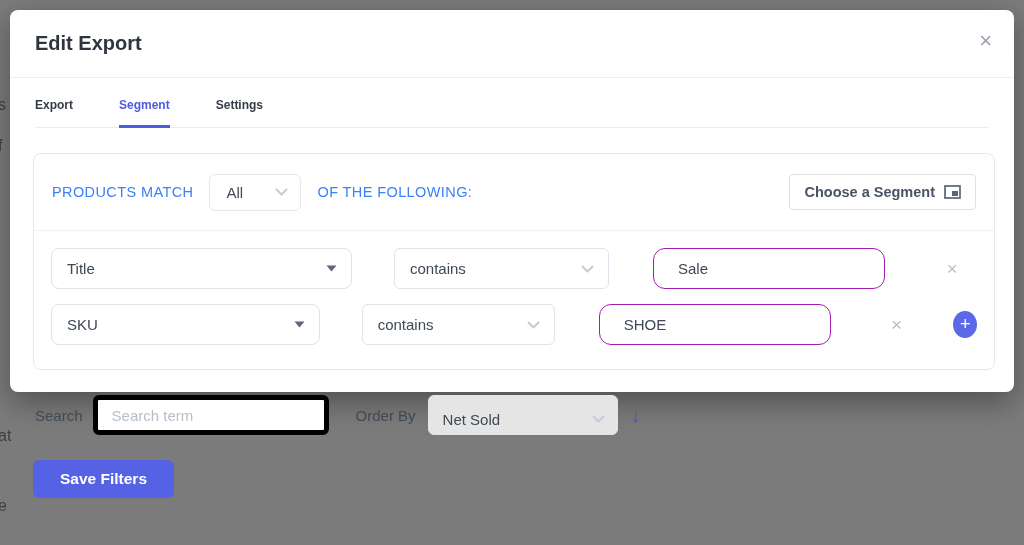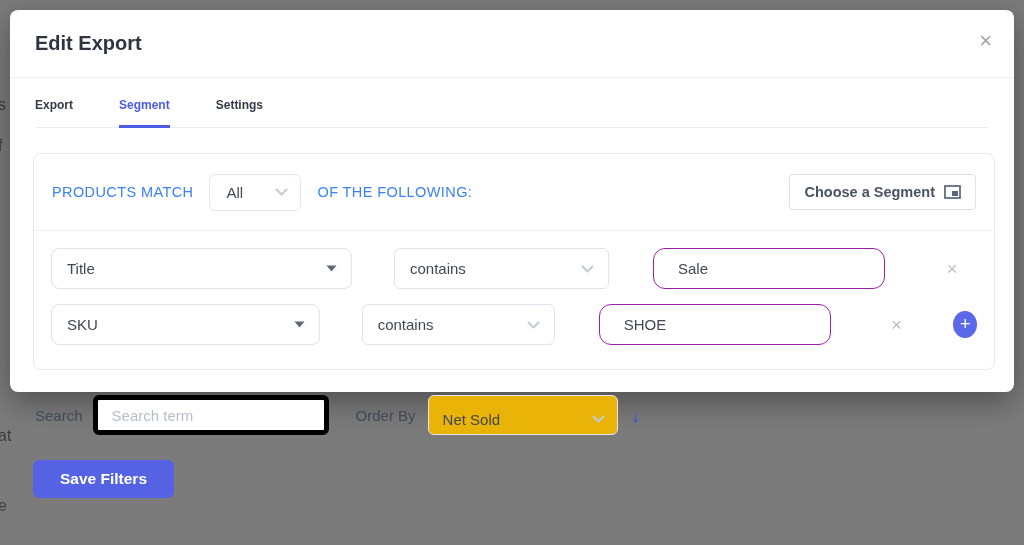--- a/index.html
+++ b/index.html
@@ -112,21 +112,21 @@
   .search-input {
     margin-left:10px; width:236px; height:40px; border:5px solid #000000;
     border-radius:6px; padding:0 14px; font-size:15px; color:#3f4854;
     font-family:inherit; outline:none;
   }
   .search-input::placeholder { color:#b6bfc9; }
   .orderby-label { margin-left:27px; }
   .order-sel {
     width:190px; height:40px; margin-left:12px; border:1px solid #dfe5eb;
     border-radius:6px; display:flex; align-items:center;
-    padding:8px 12px 0 14px; cursor:pointer; background:#eab308;
+    padding:8px 12px 0 14px; cursor:pointer; background:#e5e5e5;
   }
   .order-sel .val { font-size:15px; color:#3f4854; flex:1; }
   .dir-arrow {
     margin-left:13px; font-size:20px; font-weight:700; color:#4353dd;
     cursor:pointer; background:none; border:none; font-family:inherit;
     line-height:1;
   }
 
   .save-btn {
     position:absolute; left:23px; top:450px; width:141px; height:38px;

